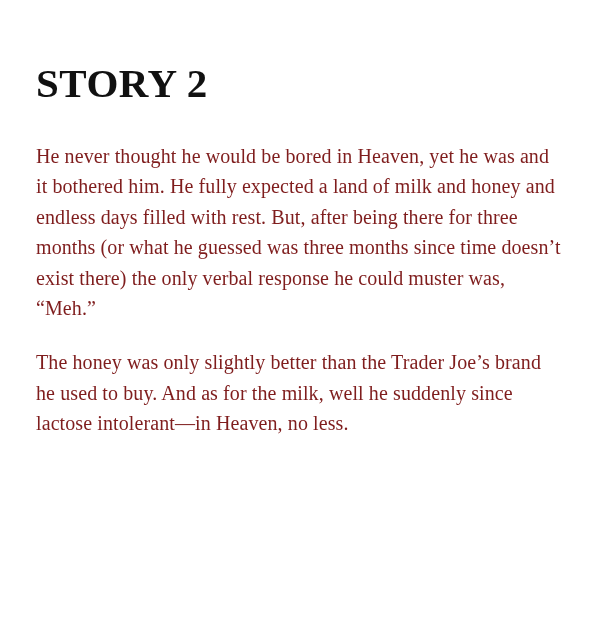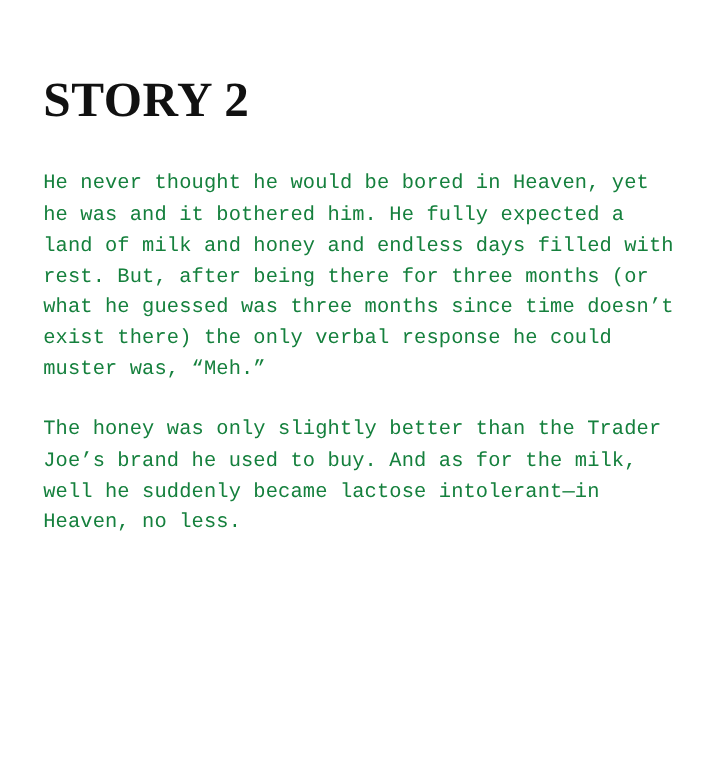--- a/index.html
+++ b/index.html
@@ -24,33 +24,33 @@
   .story-title {
     font-family: "Liberation Serif", serif;
     font-weight: bold;
     font-size: 41px;
     letter-spacing: 0.5px;
     line-height: 1.05;
     margin: 0 0 36px 0;
     color: #111111;
   }
   .body-copy p {
-    font-family: Liberation Mono, monospace;
-    font-size: 17px;
+    font-family: Liberation Serif, serif;
+    font-size: 20px;
     line-height: 1.52;
     margin: 0 0 24px 0;
-    color: #15803d;
+    color: #7f1d1d;
     letter-spacing: 0.1px;
   }
   .body-copy p:last-child {
     margin-bottom: 0;
   }
 </style>
 </head>
 <body>
 
 <div class="page">
   <h1 class="story-title">STORY 2</h1>
   <div class="body-copy">
     <p>He never thought he would be bored in Heaven, yet he was and it bothered him. He fully expected a land of milk and honey and endless days filled with rest. But, after being there for three months (or what he guessed was three months since time doesn’t exist there) the only verbal response he could muster was, “Meh.”</p>
-    <p>The honey was only slightly better than the Trader Joe’s brand he used to buy. And as for the milk, well he suddenly became lactose intolerant—in Heaven, no less.</p>
+    <p>The honey was only slightly better than the Trader Joe’s brand he used to buy. And as for the milk, well he suddenly since lactose intolerant—in Heaven, no less.</p>
   </div>
 </div>
 
 </body></html>

